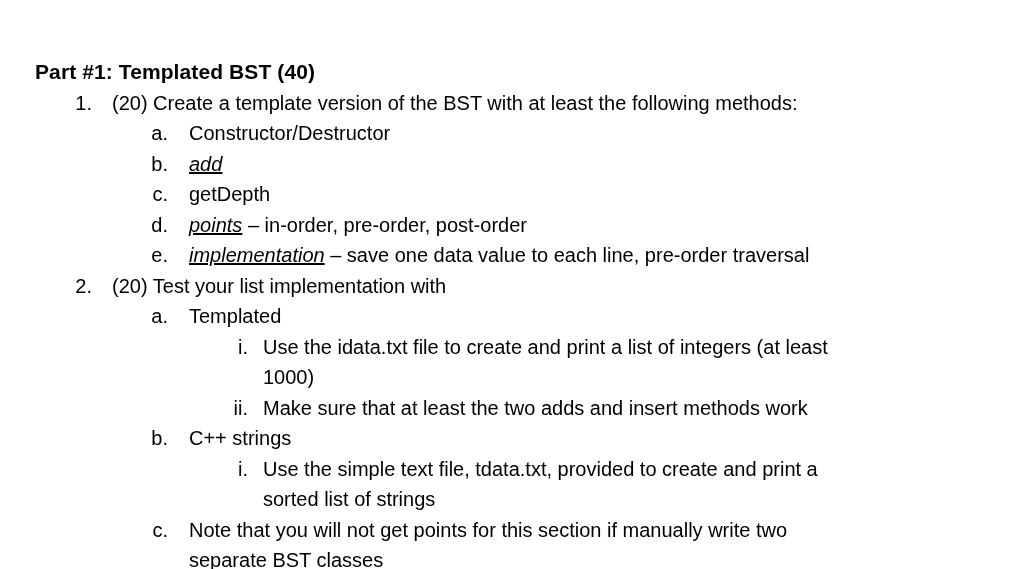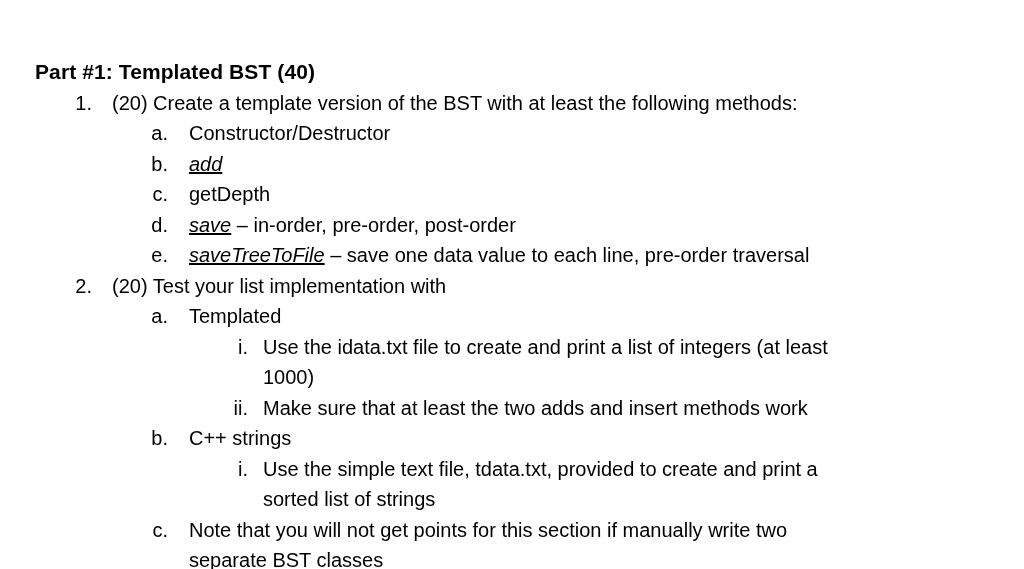--- a/index.html
+++ b/index.html
@@ -73,26 +73,26 @@
     <span class="txt"><em>add</em><span></span></span>
   </div>
 
   <div class="line lv2">
     <span class="marker">c.</span>
     <span class="txt"><em></em><span>getDepth</span></span>
   </div>
 
   <div class="line lv2">
     <span class="marker">d.</span>
-    <span class="txt"><em>save</em><span> – in-order, pre-order, post-order</span></span>
+    <span class="txt"><em>points</em><span> – in-order, pre-order, post-order</span></span>
   </div>
 
   <div class="line lv2">
     <span class="marker">e.</span>
-    <span class="txt"><em>saveTreeToFile</em><span> – save one data value to each line, pre-order traversal</span></span>
+    <span class="txt"><em>implementation</em><span> – save one data value to each line, pre-order traversal</span></span>
   </div>
 
   <div class="line lv1">
     <span class="marker">2.</span>
     <span class="txt"><em></em><span>(20) Test your list implementation with</span></span>
   </div>
 
   <div class="line lv2">
     <span class="marker">a.</span>
     <span class="txt"><em></em><span>Templated</span></span>

